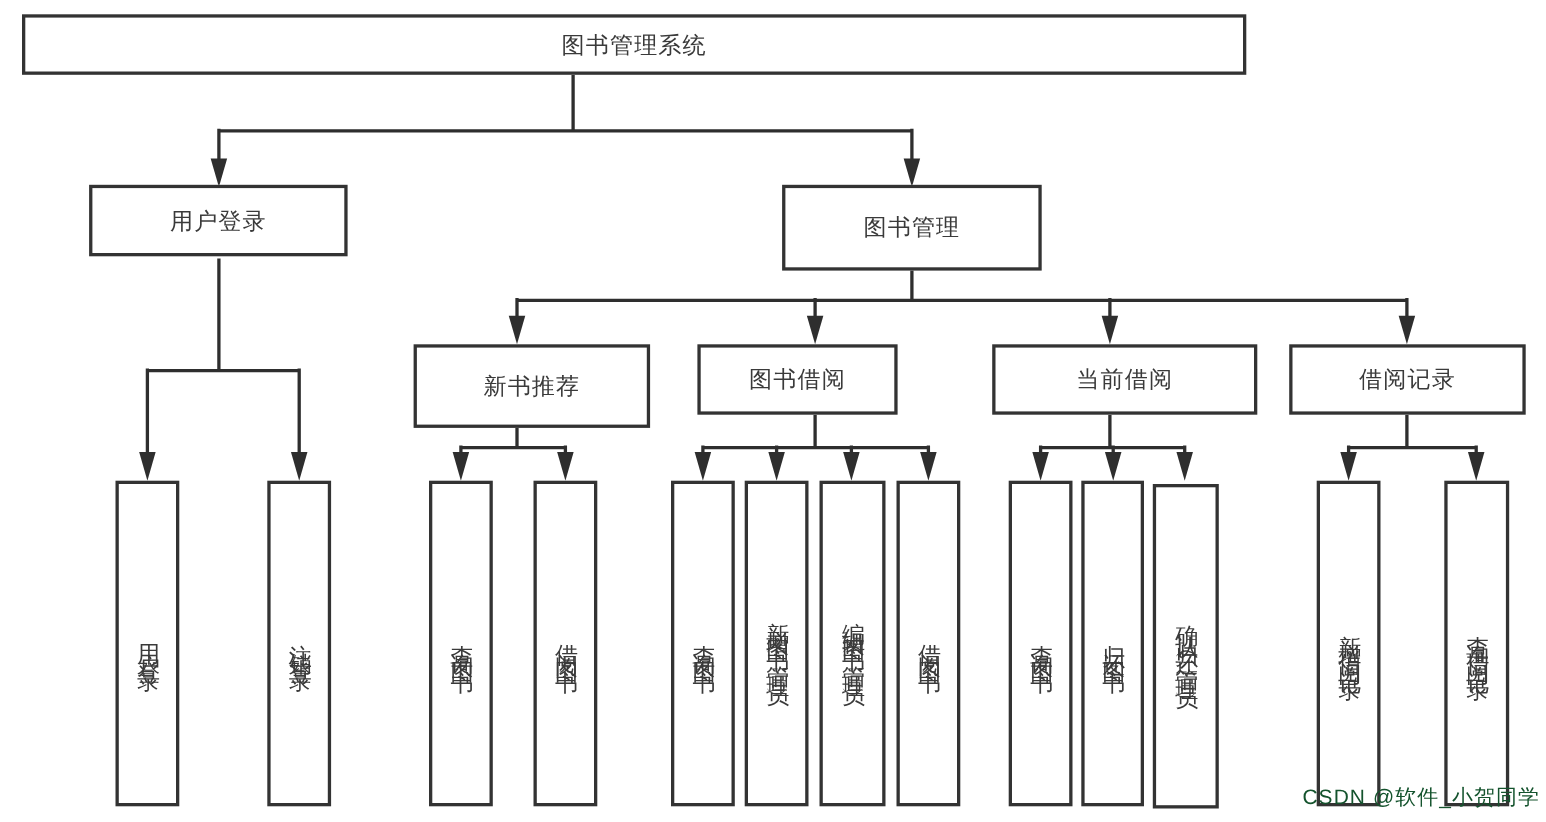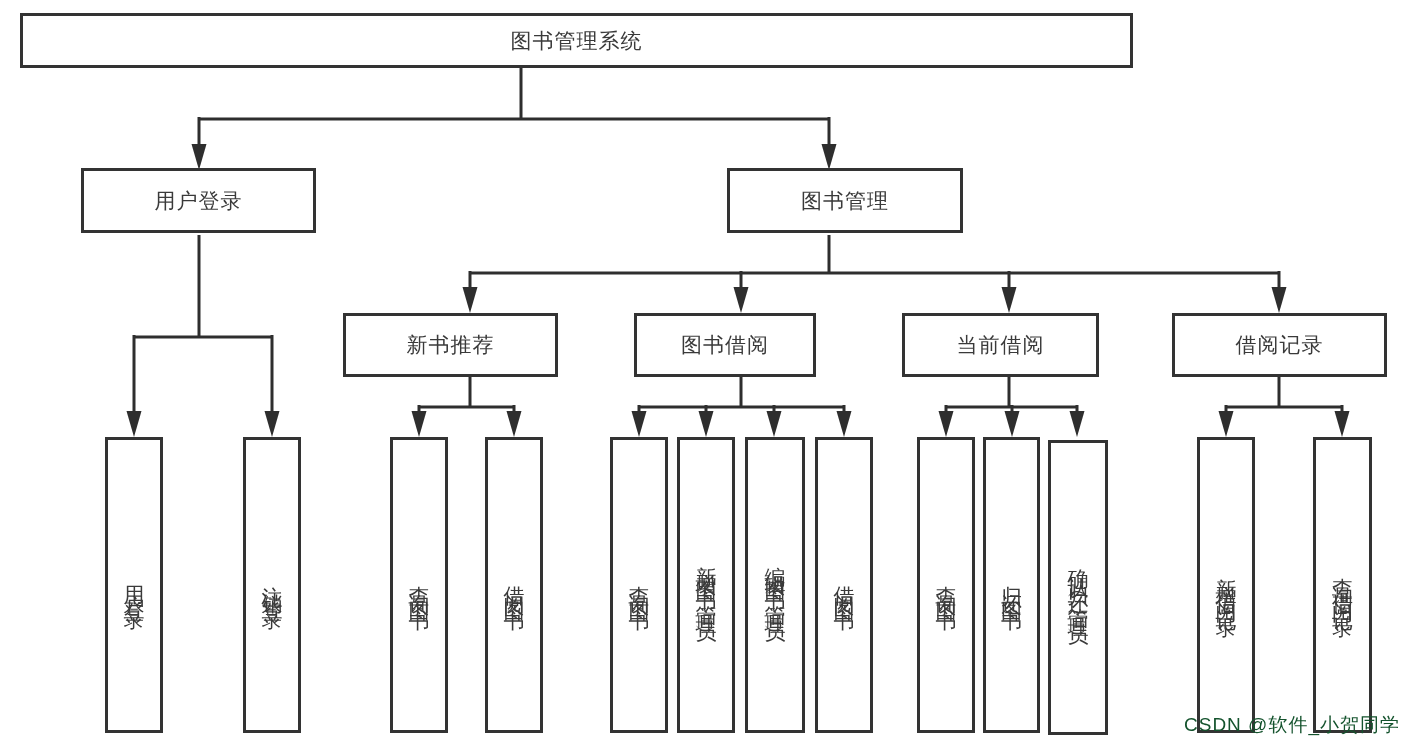--- a/index.html
+++ b/index.html
@@ -96,25 +96,25 @@
       <polygon points="1069.5,411 1084.5,411 1077,437"></polygon>
 
       <polygon points="1218.5,411 1233.5,411 1226,437"></polygon>
       <polygon points="1334.5,411 1349.5,411 1342,437"></polygon>
     </g>
   </svg>
 
   <div class="node h" style="left:20px; top:13px; width:1113px; height:55px;">图书管理系统</div>
 
   <div class="node h" style="left:81px; top:168px; width:235px; height:65px;">用户登录</div>
-  <div class="node h" style="left:727px; top:168px; width:236px; height:65px;">图书管理</div>
+  <div class="node h" style="left:711px; top:168px; width:236px; height:78px;">图书管理</div>
 
-  <div class="node h" style="left:343px; top:313px; width:215px; height:64px;">新书推荐</div>
+  <div class="node h" style="left:376px; top:313px; width:215px; height:76px;">新书推荐</div>
   <div class="node h" style="left:634px; top:313px; width:182px; height:64px;">图书借阅</div>
-  <div class="node h" style="left:902px; top:313px; width:197px; height:64px;">当前借阅</div>
+  <div class="node h" style="left:902px; top:313px; width:241px; height:64px;">当前借阅</div>
   <div class="node h" style="left:1172px; top:313px; width:215px; height:64px;">借阅记录</div>
 
   <div class="node v" style="left:105px; top:437px; width:58px; height:296px;">
     <span class="vtext">用户登录</span>
   </div>
   <div class="node v" style="left:243px; top:437px; width:58px; height:296px;">
     <span class="vtext">注销登录</span>
   </div>
 
   <div class="node v" style="left:390px; top:437px; width:58px; height:296px;">

